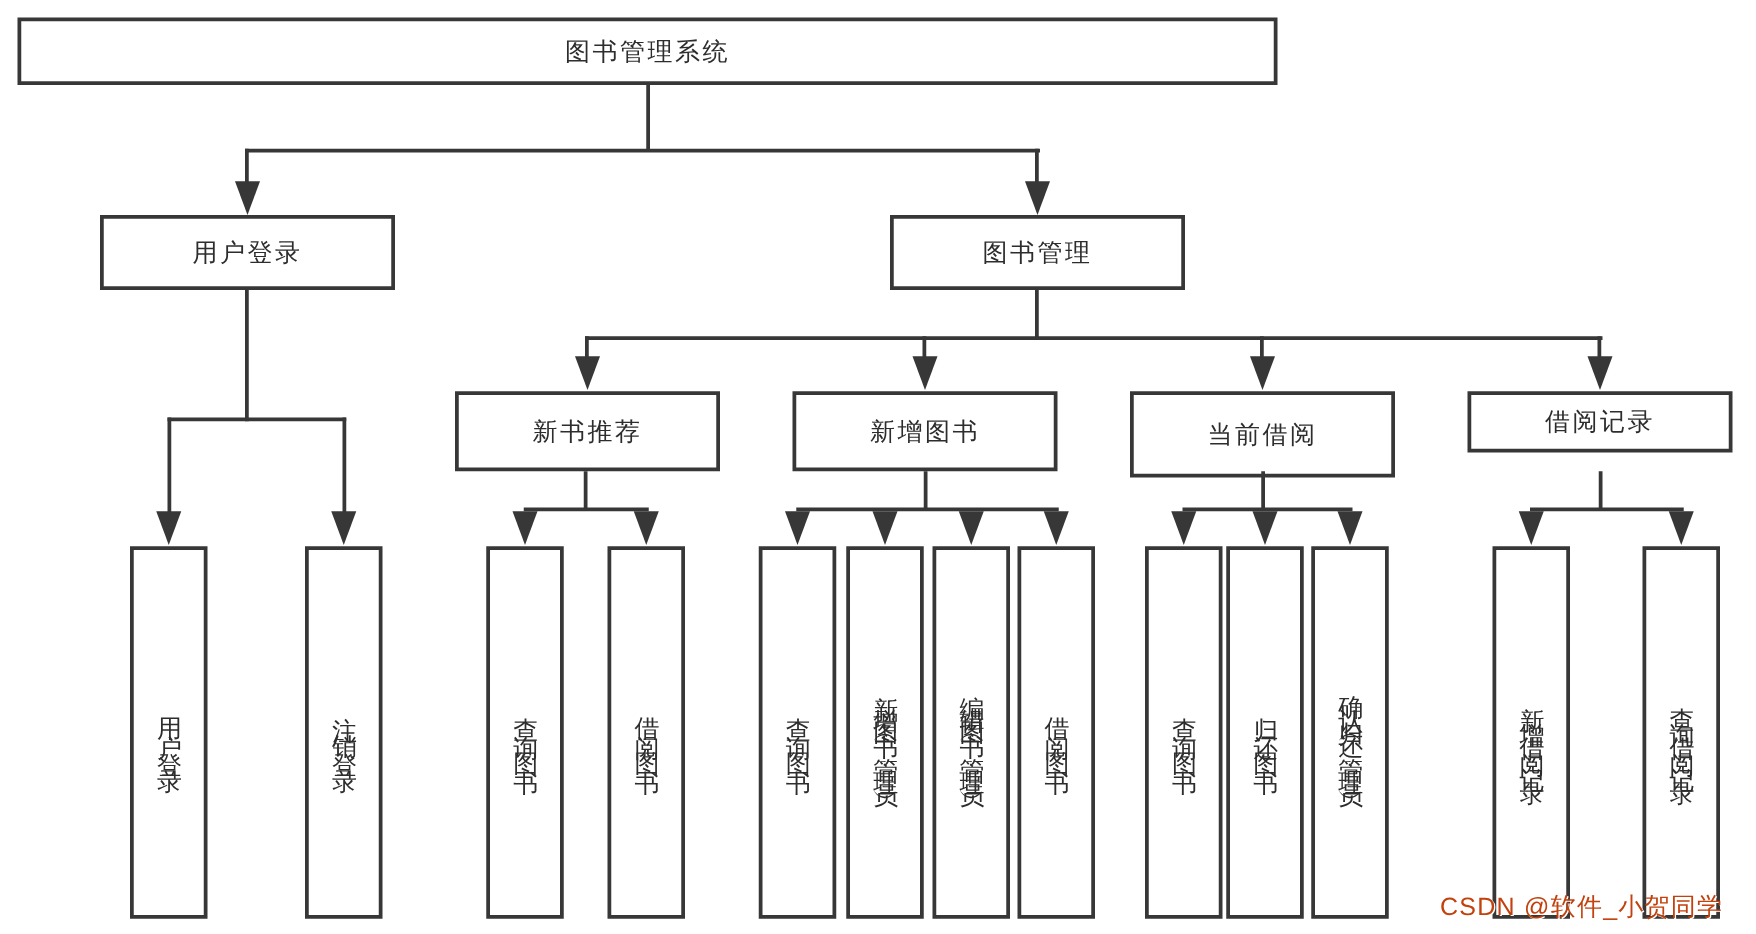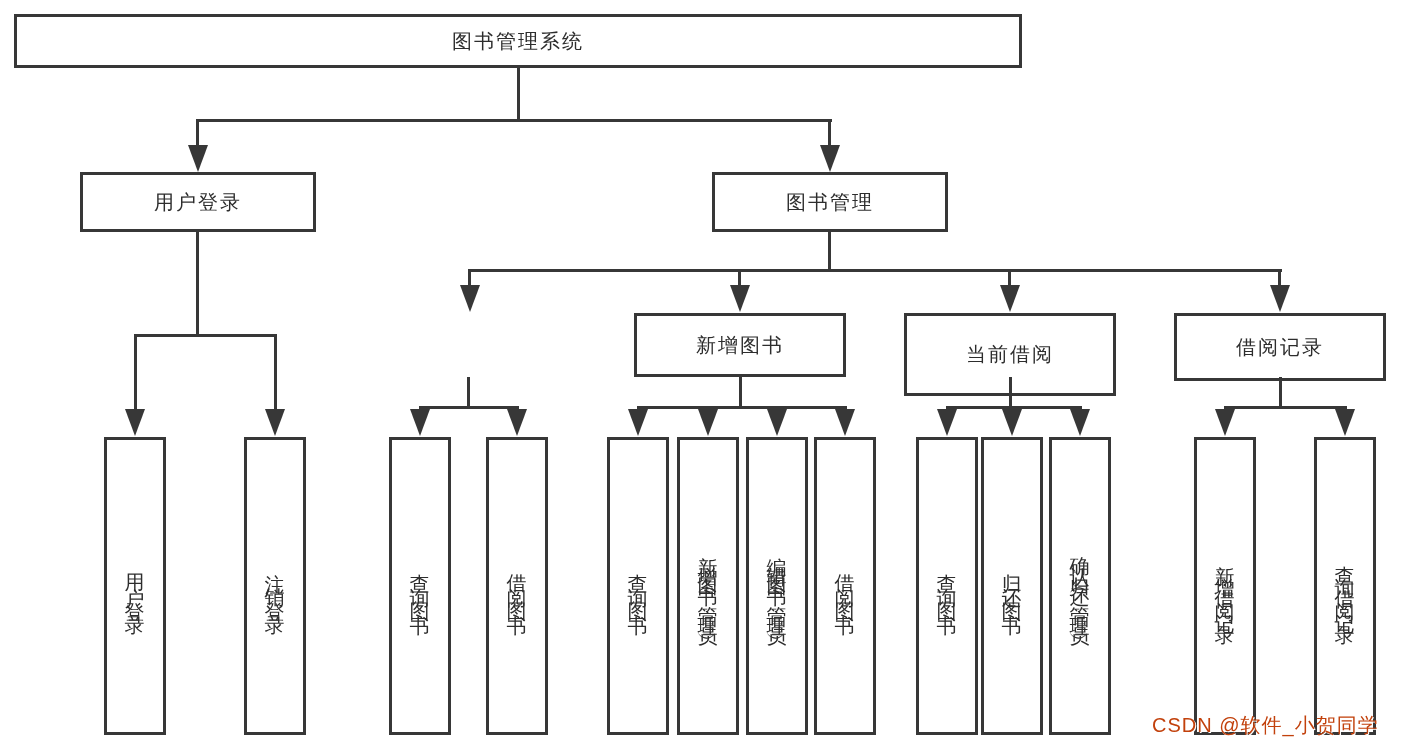--- a/index.html
+++ b/index.html
@@ -66,27 +66,30 @@
   <div class="hline" style="left:468px; top:269px; width:814px;"></div>
   <div class="vline" style="left:468px; top:269px; height:20px;"></div>
   <div class="arrow" style="left:460px; top:285px;"></div>
   <div class="vline" style="left:738px; top:269px; height:20px;"></div>
   <div class="arrow" style="left:730px; top:285px;"></div>
   <div class="vline" style="left:1008px; top:269px; height:20px;"></div>
   <div class="arrow" style="left:1000px; top:285px;"></div>
   <div class="vline" style="left:1278px; top:269px; height:20px;"></div>
   <div class="arrow" style="left:1270px; top:285px;"></div>
 
+  <div class="box hbox" style="left:364px; top:313px; width:212px; height:64px;">
+    <span>新书推荐</span>
+  </div>
   <div class="box hbox" style="left:634px; top:313px; width:212px; height:64px;">
     <span>新增图书</span>
   </div>
-  <div class="box hbox" style="left:904px; top:313px; width:212px; height:83px;">
+  <div class="box hbox" style="left:904px; top:313px; width:212px; height:69px;">
     <span>当前借阅</span>
   </div>
-  <div class="box hbox" style="left:1174px; top:313px; width:212px; height:68px;">
+  <div class="box hbox" style="left:1174px; top:313px; width:212px; height:49px;">
     <span>借阅记录</span>
   </div>
 
   <div class="vline" style="left:467px; top:377px; height:31px;"></div>
   <div class="hline" style="left:419px; top:406px; width:100px;"></div>
   <div class="arrow" style="left:410px; top:409px;"></div>
   <div class="arrow" style="left:507px; top:409px;"></div>
 
   <div class="vline" style="left:739px; top:377px; height:31px;"></div>
   <div class="hline" style="left:637px; top:406px; width:210px;"></div>

